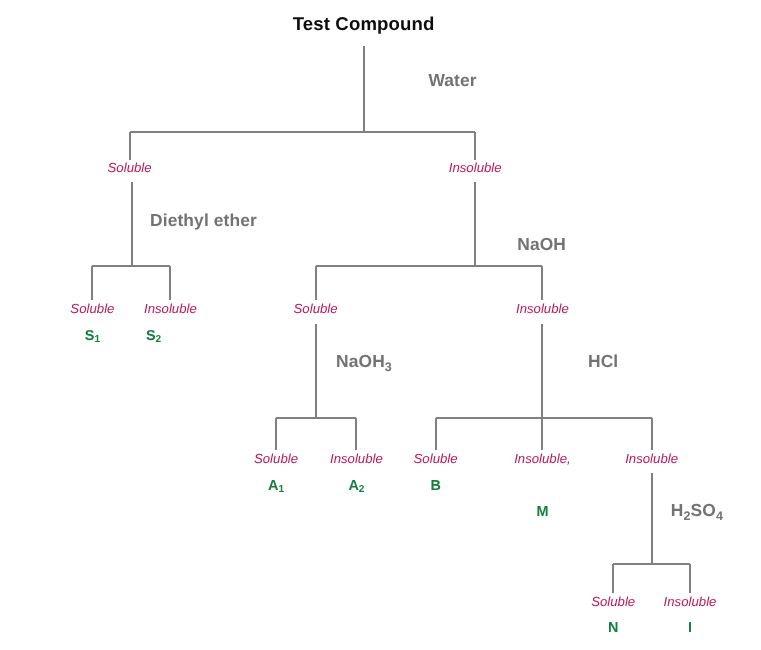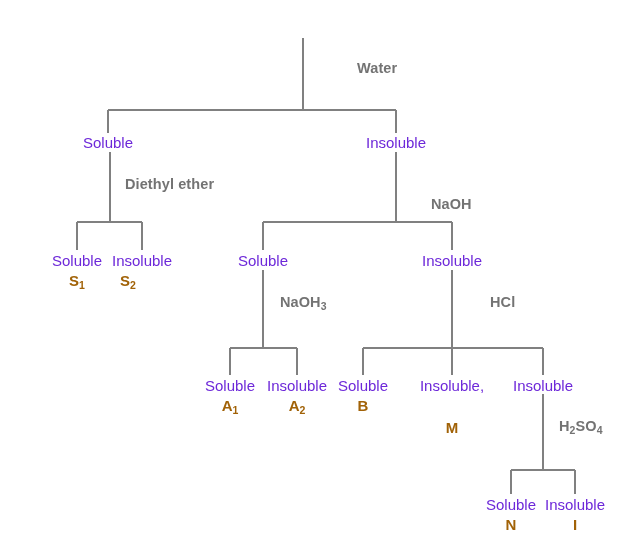--- a/index.html
+++ b/index.html
@@ -44,32 +44,33 @@
     letter-spacing: 0.1px;
   }
   .reagent sub {
     font-size: 0.72em;
     vertical-align: baseline;
     position: relative;
     bottom: -0.26em;
   }
   
   .cond {
-    font-size: 15px;
-    color: #6d28d9;
+    font-style: italic;
+    font-size: 11px;
+    color: #be185d;
   }
   .cond .l2 {
     display: block;
     margin-top: 5px;
   }
   
   .result {
     font-weight: bold;
-    font-size: 15px;
-    color: #a16207;
+    font-size: 12px;
+    color: #15803d;
     text-align: center;
   }
   .result sub {
     font-size: 0.7em;
     vertical-align: baseline;
     position: relative;
     bottom: -0.25em;
   }
   .ctr { text-align: center; }
 </style>
@@ -113,20 +114,21 @@
       <path d="M 543 348 L 543 375"></path>
 
       <path d="M 543 394 L 543 470"></path>
 
       <path d="M 511 470 L 575 470"></path>
       <path d="M 511 470 L 511 494"></path>
       <path d="M 575 470 L 575 494"></path>
     </g>
   </svg>
 
+  <div class="node title ctr" style="left:203px; top:12px; width:200px;">Test Compound</div>
 
   <div class="node reagent" style="left:357px; top:60px;">Water</div>
 
   <div class="node cond ctr" style="left:58px; top:134px; width:100px;">Soluble</div>
   <div class="node cond ctr" style="left:346px; top:134px; width:100px;">Insoluble</div>
 
   <div class="node reagent" style="left:125px; top:176px;">Diethyl ether</div>
 
   <div class="node reagent" style="left:431px; top:176px;margin-top:20px;">NaOH</div>
 

